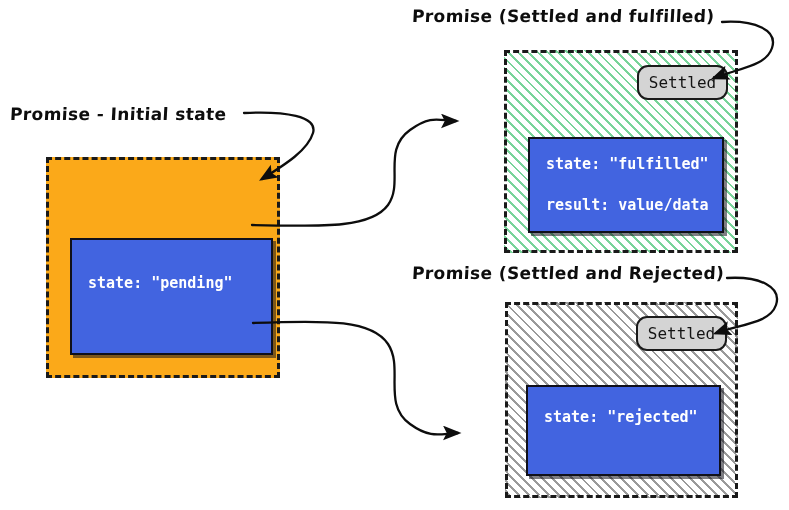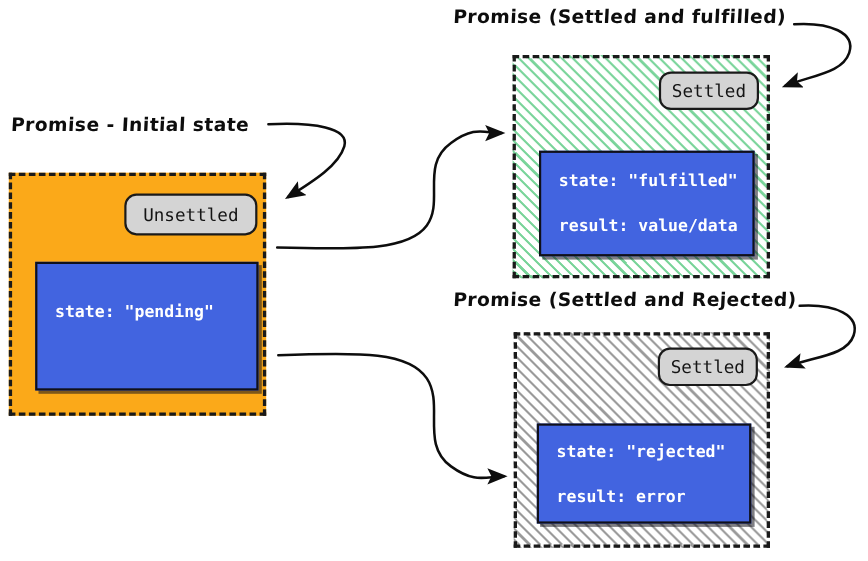--- a/index.html
+++ b/index.html
@@ -27,20 +27,21 @@
     color: #0d0d0d;
     white-space: nowrap;
     transform: skewX(-3deg);
   }
 
   
   .panel {
     position: absolute;
     border: 3px dashed #1a1a1a;
     box-sizing: border-box;
+    margin-left: 38px;
   }
   .panel-initial {
     background: #FBA919;
   }
   .panel-fulfilled {
     background-color: #ffffff;
     background-image: repeating-linear-gradient(
       45deg,
       #79d49a 0px, #79d49a 2px,
       #ffffff 2px, #ffffff 7px
@@ -108,23 +109,20 @@
 <div id="canvas">
 
   <div class="hand-label" style="left:10px; top:104px;">Promise - Initial state</div>
 
   <div class="hand-label" style="left:412px; top:6px;">Promise (Settled and fulfilled)</div>
 
   <div class="hand-label" style="left:412px; top:263px;">Promise (Settled and Rejected)</div>
 
   <div class="panel panel-initial" style="left:8px; top:157px; width:234px; height:221px;">
 
-    <div class="pill" style="left:102px; top:16px; width:121px; height:38px;">
-      <span>Unsettled</span>
-    </div>
 
     <div class="valuebox" style="left:21px; top:78px; width:203px; height:117px;">
       <div class="line first">state: "pending"</div>
     </div>
   </div>
 
   <div class="panel panel-fulfilled" style="left:466px; top:50px; width:234px; height:203px;">
 
     <div class="pill" style="left:130px; top:12px; width:91px; height:35px;">
       <span>Settled</span>
@@ -137,21 +135,20 @@
   </div>
 
   <div class="panel panel-rejected" style="left:467px; top:302px; width:233px; height:196px;">
 
     <div class="pill" style="left:128px; top:11px; width:91px; height:35px;">
       <span>Settled</span>
     </div>
 
     <div class="valuebox" style="left:18px; top:80px; width:195px; height:91px;">
       <div class="line first">state: "rejected"</div>
-      <div class="line">result: error</div>
     </div>
   </div>
 
   <svg id="arrows" viewBox="0 0 789 510">
     <defs>
       <marker id="ah" markerWidth="9" markerHeight="9" refX="6.5" refY="3.2" orient="auto" markerUnits="strokeWidth">
         <path d="M0,0 L8,3.2 L0,6.4 L1.6,3.2 Z" fill="#0d0d0d"></path>
       </marker>
     </defs>
 

